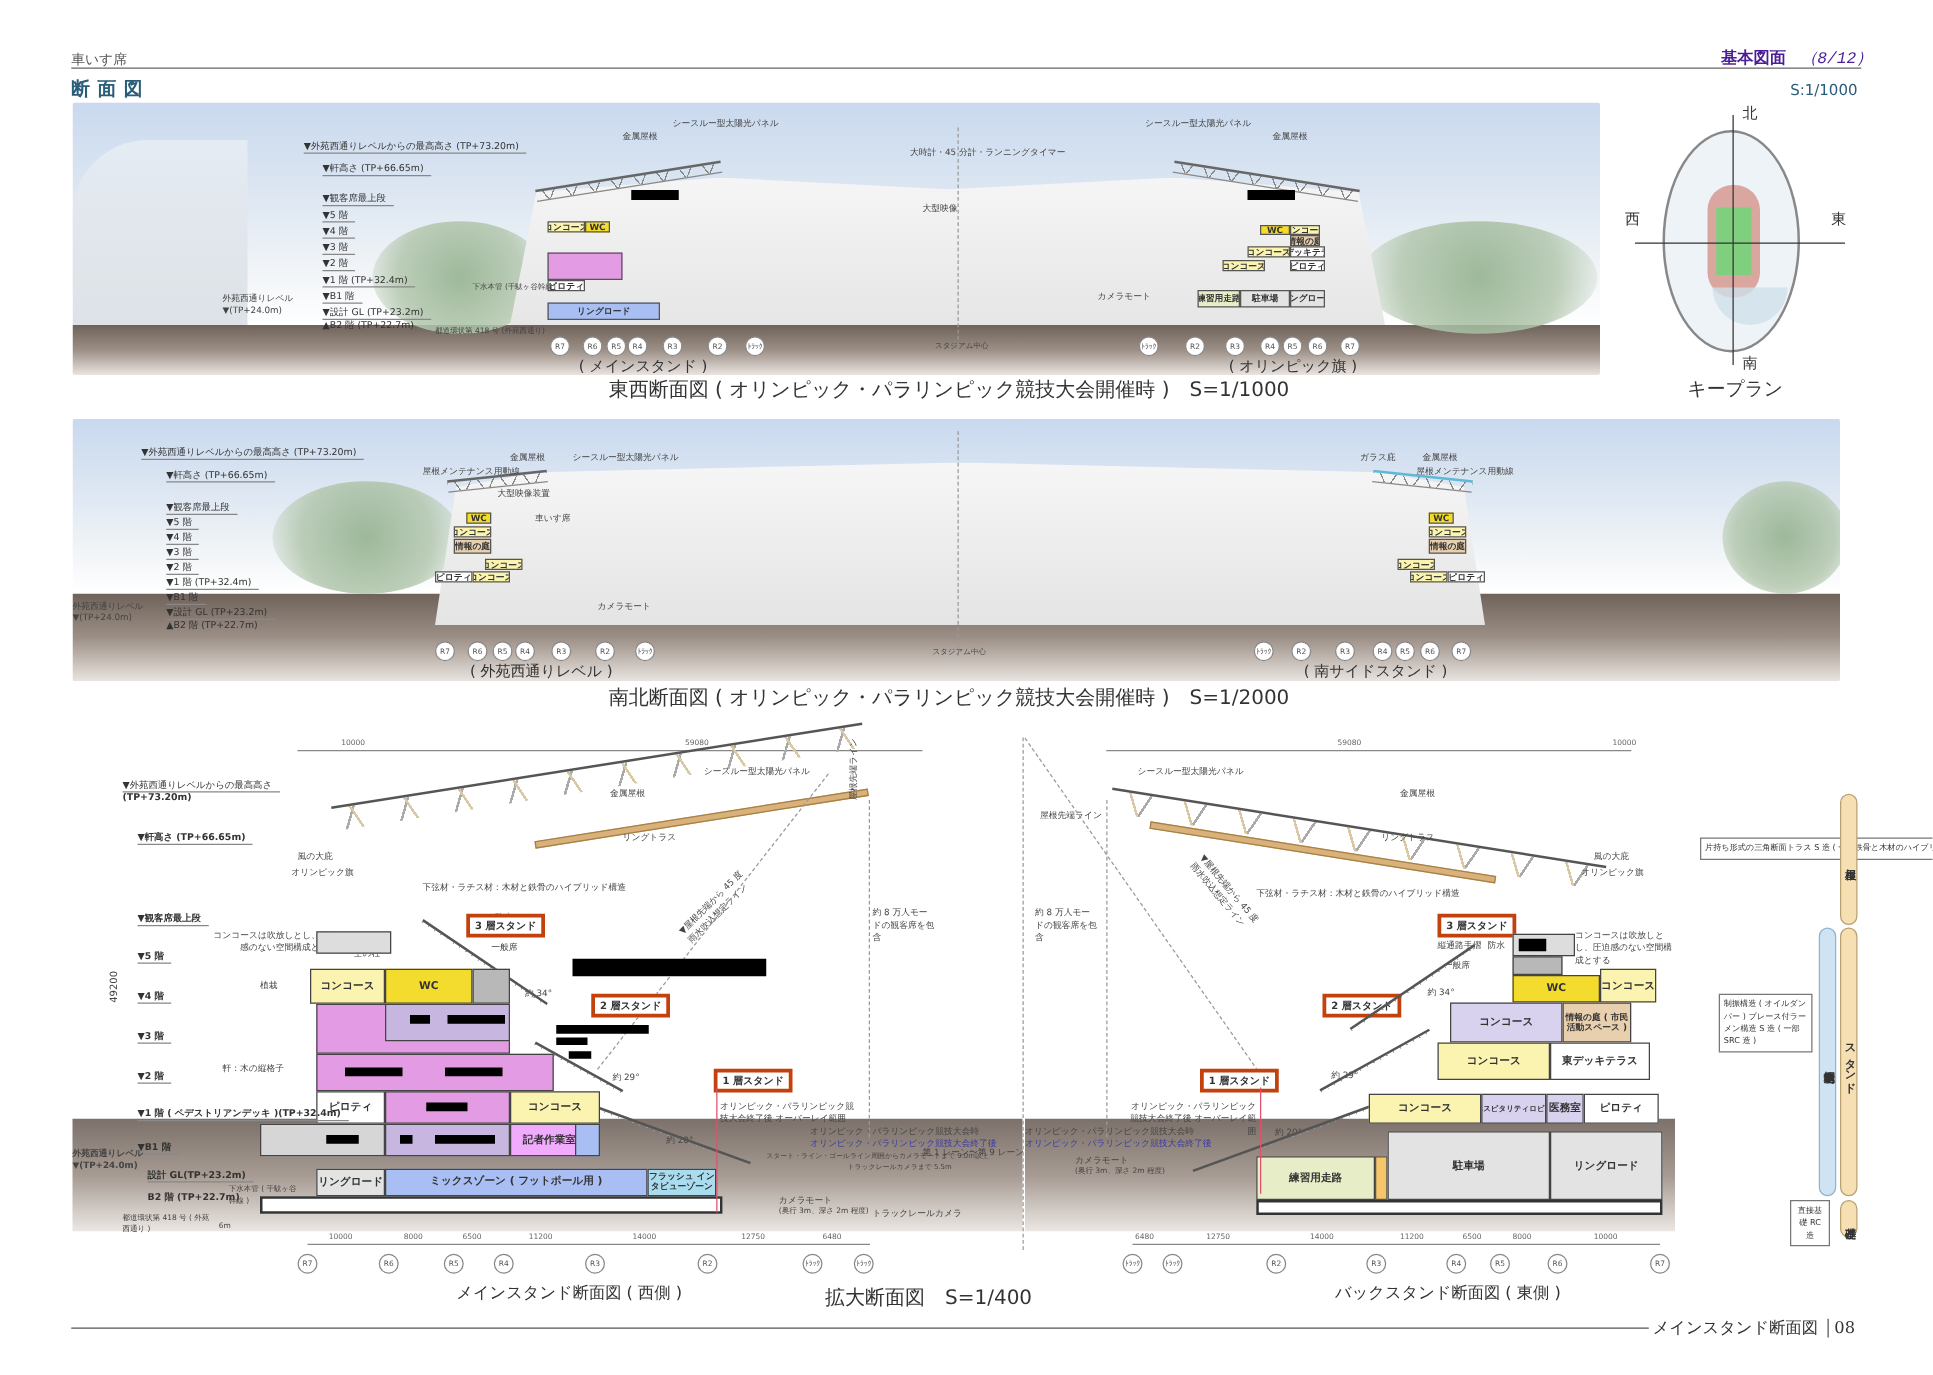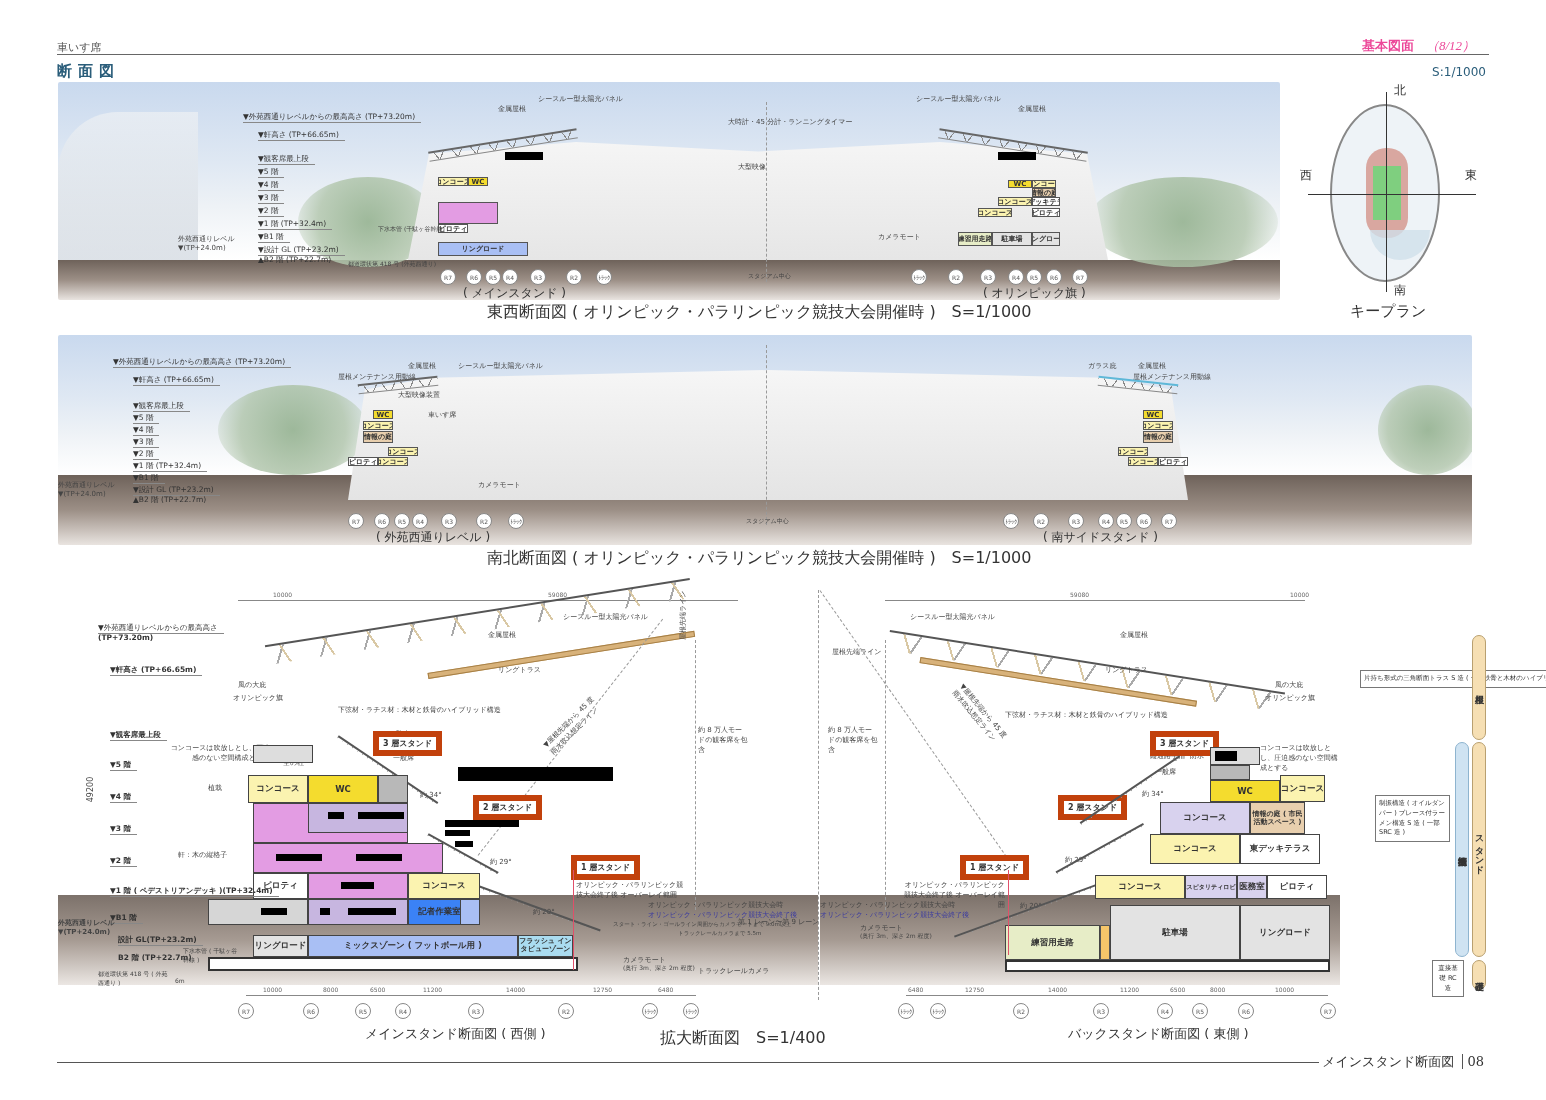--- a/index.html
+++ b/index.html
@@ -1,41 +1,41 @@
 <!DOCTYPE html>
 <html><head>
 <meta charset="utf-8">
 <style>
   *{box-sizing:border-box;margin:0;padding:0}
   body{width:1546px;height:1100px;background:#fff;font-family:"DejaVu Sans",sans-serif;color:#333;position:relative;overflow:hidden}
   .abs{position:absolute}
   .hdr-left{left:57px;top:40px;font-size:11px;color:#555}
   .hdr-rule{left:57px;top:54px;width:1432px;height:1px;background:#666}
-  .hdr-right{right:71px;top:37px;font-family:Liberation Serif, serif;font-size:13px;font-weight:bold;color:#ec4899}
+  .hdr-right{right:48px;top:37px;font-family:Liberation Mono, monospace;font-size:13px;font-weight:bold;color:#4c1d95}
   .hdr-right .pg{font-style:italic;font-weight:normal;margin-left:12px}
   .sec-title{left:57px;top:62px;font-size:15px;font-weight:bold;color:#2a5d7a;letter-spacing:6px}
   .scale-top{right:60px;top:65px;font-size:12px;color:#2a5d7a}
   .panel{border-radius:2px;overflow:hidden}
   .sky{background:linear-gradient(180deg,#c9d9ee 0%,#dfe8f3 45%,#eef2f6 70%,#fff 100%)}
   .ground{background:linear-gradient(180deg,#6e625a 0%,#9c8f86 50%,#e9e4e0 100%)}
   .tree{border-radius:50%;background:radial-gradient(circle,#8fae8a 0%,#b3c7ae 60%,rgba(210,222,206,0) 100%);opacity:.85}
   .lbl{font-size:7px;color:#444;white-space:nowrap}
   .lvl{font-size:7.5px;color:#333;white-space:nowrap;border-bottom:1px solid #888;padding-right:6px}
   .cap{font-size:16px;color:#333;white-space:nowrap}
   .cap-s{font-size:12px;color:#333;white-space:nowrap}
   .room{position:absolute;display:flex;align-items:center;justify-content:center;font-size:7px;font-weight:bold;color:#333;border:1px solid #555;white-space:nowrap;overflow:hidden}
   .big .room{font-size:8.5px;border:1.5px solid #444}
   .redact{position:absolute;background:#000}
   .axis-bubble{position:absolute;width:16px;height:16px;border:1px solid #888;border-radius:50%;font-size:6px;display:flex;align-items:center;justify-content:center;background:#fff;color:#555}
   .dim{position:absolute;font-size:6px;color:#666}
   .truss{position:absolute;height:10px;background:repeating-linear-gradient(60deg,transparent 0 8px,#888 8px 9px,transparent 9px 16px),repeating-linear-gradient(-60deg,transparent 0 8px,#888 8px 9px,transparent 9px 16px);border-top:2px solid #666;border-bottom:1px solid #888}
   .woodtruss{position:absolute;height:20px;border-top:2px solid #555;background:repeating-linear-gradient(65deg,transparent 0 20px,#d9c8a4 20px 22px,transparent 22px 40px),repeating-linear-gradient(-65deg,transparent 0 20px,#aaa 20px 22px,transparent 22px 40px)}
   .woodbeam{position:absolute;height:6px;background:#d8b27a;border:1px solid #a67f45}
   .seats{position:absolute;background:repeating-linear-gradient(90deg,#999 0 1px,transparent 1px 6px);border-top:2px solid #555;height:3px}
-  .box-tag{position:absolute;font-size:8px;font-weight:bold;border:6px solid #c2410c;padding:1px 4px;background:#fff;white-space:nowrap}
+  .box-tag{position:absolute;font-size:8px;font-weight:bold;border:3px solid #c2410c;padding:1px 4px;background:#fff;white-space:nowrap}
   .bar-v{position:absolute;border-radius:8px;display:flex;align-items:center;justify-content:center;writing-mode:vertical-rl;font-size:9px;font-weight:bold;color:#333}
   .note-box{position:absolute;border:1px solid #777;font-size:6.5px;padding:3px;line-height:1.5;background:#fff;white-space:nowrap}
   .footer-rule{left:57px;top:1062px;width:1262px;height:1px;background:#555}
   .footer{right:58px;top:1053px;font-family:"DejaVu Serif",serif;font-size:13px;color:#333}
   .dash{position:absolute;border-left:1px dashed #999}
   .dashdiag{position:absolute;height:0;border-top:1px dashed #999;transform-origin:left center}
 </style>
 </head>
 <body>
 
@@ -200,21 +200,21 @@
   <div class="axis-bubble" style="left:945px;top:178px">ﾄﾗｯｸ</div>
   <div class="axis-bubble" style="left:975px;top:178px">R2</div>
   <div class="axis-bubble" style="left:1010px;top:178px">R3</div>
   <div class="axis-bubble" style="left:1040px;top:178px">R4</div>
   <div class="axis-bubble" style="left:1058px;top:178px">R5</div>
   <div class="axis-bubble" style="left:1078px;top:178px">R6</div>
   <div class="axis-bubble" style="left:1103px;top:178px">R7</div>
   <div class="abs cap-s" style="left:318px;top:194px">( 外苑西通りレベル )</div>
   <div class="abs cap-s" style="left:985px;top:194px">( 南サイドスタンド )</div>
 </div>
-<div class="abs cap" style="left:487px;top:548px">南北断面図 ( オリンピック・パラリンピック競技大会開催時 )　S=1/1000</div>
+<div class="abs cap" style="left:487px;top:548px">南北断面図 ( オリンピック・パラリンピック競技大会開催時 )　S=1/2000</div>
 
 <div class="abs big" style="left:58px;top:585px;width:760px;height:420px;">
 
   <div class="abs ground" style="left:0;top:310px;width:760px;height:90px;opacity:.9"></div>
 
   <div class="abs" style="left:180px;top:15px;width:500px;height:1px;background:#888"></div>
   <div class="dim" style="left:215px;top:6px">10000</div>
   <div class="dim" style="left:490px;top:6px">59080</div>
 
   <div class="woodtruss" style="left:210px;top:60px;width:430px;transform:rotate(-9deg);transform-origin:left bottom"></div>
@@ -255,21 +255,21 @@
   <div class="room" style="left:250px;top:190px;width:70px;height:28px;background:#f4dc2e">WC</div>
   <div class="abs" style="left:320px;top:190px;width:30px;height:28px;background:#b8b8b8;border:1.5px solid #444"></div>
   <div class="abs" style="left:195px;top:218px;width:155px;height:40px;background:#e39ce3;border:1.5px solid #444"></div>
   <div class="abs" style="left:250px;top:218px;width:100px;height:30px;background:#c7b6e0;border:1.5px solid #444"></div>
   <div class="abs" style="left:195px;top:258px;width:190px;height:30px;background:#e39ce3;border:1.5px solid #444"></div>
   <div class="room" style="left:195px;top:288px;width:55px;height:26px;background:#fff">ピロティ</div>
   <div class="abs" style="left:250px;top:288px;width:100px;height:26px;background:#e39ce3;border:1.5px solid #444"></div>
   <div class="room" style="left:350px;top:288px;width:72px;height:26px;background:#fbf3b0">コンコース</div>
   <div class="abs" style="left:150px;top:314px;width:100px;height:26px;background:#d6d6d6;border:1.5px solid #444"></div>
   <div class="abs" style="left:250px;top:314px;width:100px;height:26px;background:#c7b6e0;border:1.5px solid #444"></div>
-  <div class="room" style="left:350px;top:314px;width:63px;height:26px;background:#3b82f6">記者作業室</div>
+  <div class="room" style="left:350px;top:314px;width:63px;height:26px;background:#f0abfc">記者作業室</div>
   <div class="abs" style="left:402px;top:314px;width:20px;height:26px;background:#a9bff4;border:1.5px solid #444"></div>
   <div class="room" style="left:195px;top:350px;width:55px;height:22px;background:#e3e3e3">リングロード</div>
   <div class="room" style="left:250px;top:350px;width:210px;height:22px;background:#a9bff4;white-space:normal;text-align:center;line-height:1.1">ミックスゾーン ( フットボール用 )</div>
   <div class="room" style="left:460px;top:350px;width:55px;height:22px;background:#aadcf0;white-space:normal;text-align:center;line-height:1.1;font-size:7px">フラッシュ インタビューゾーン</div>
   <div class="abs" style="left:150px;top:372px;width:370px;height:14px;background:#fff;border:2px solid #333"></div>
 
   <div class="redact" style="left:400px;top:182px;width:155px;height:14px"></div>
   <div class="redact" style="left:387px;top:235px;width:74px;height:7px"></div>
   <div class="redact" style="left:387px;top:245px;width:25px;height:6px"></div>
   <div class="redact" style="left:397px;top:256px;width:18px;height:6px"></div>

